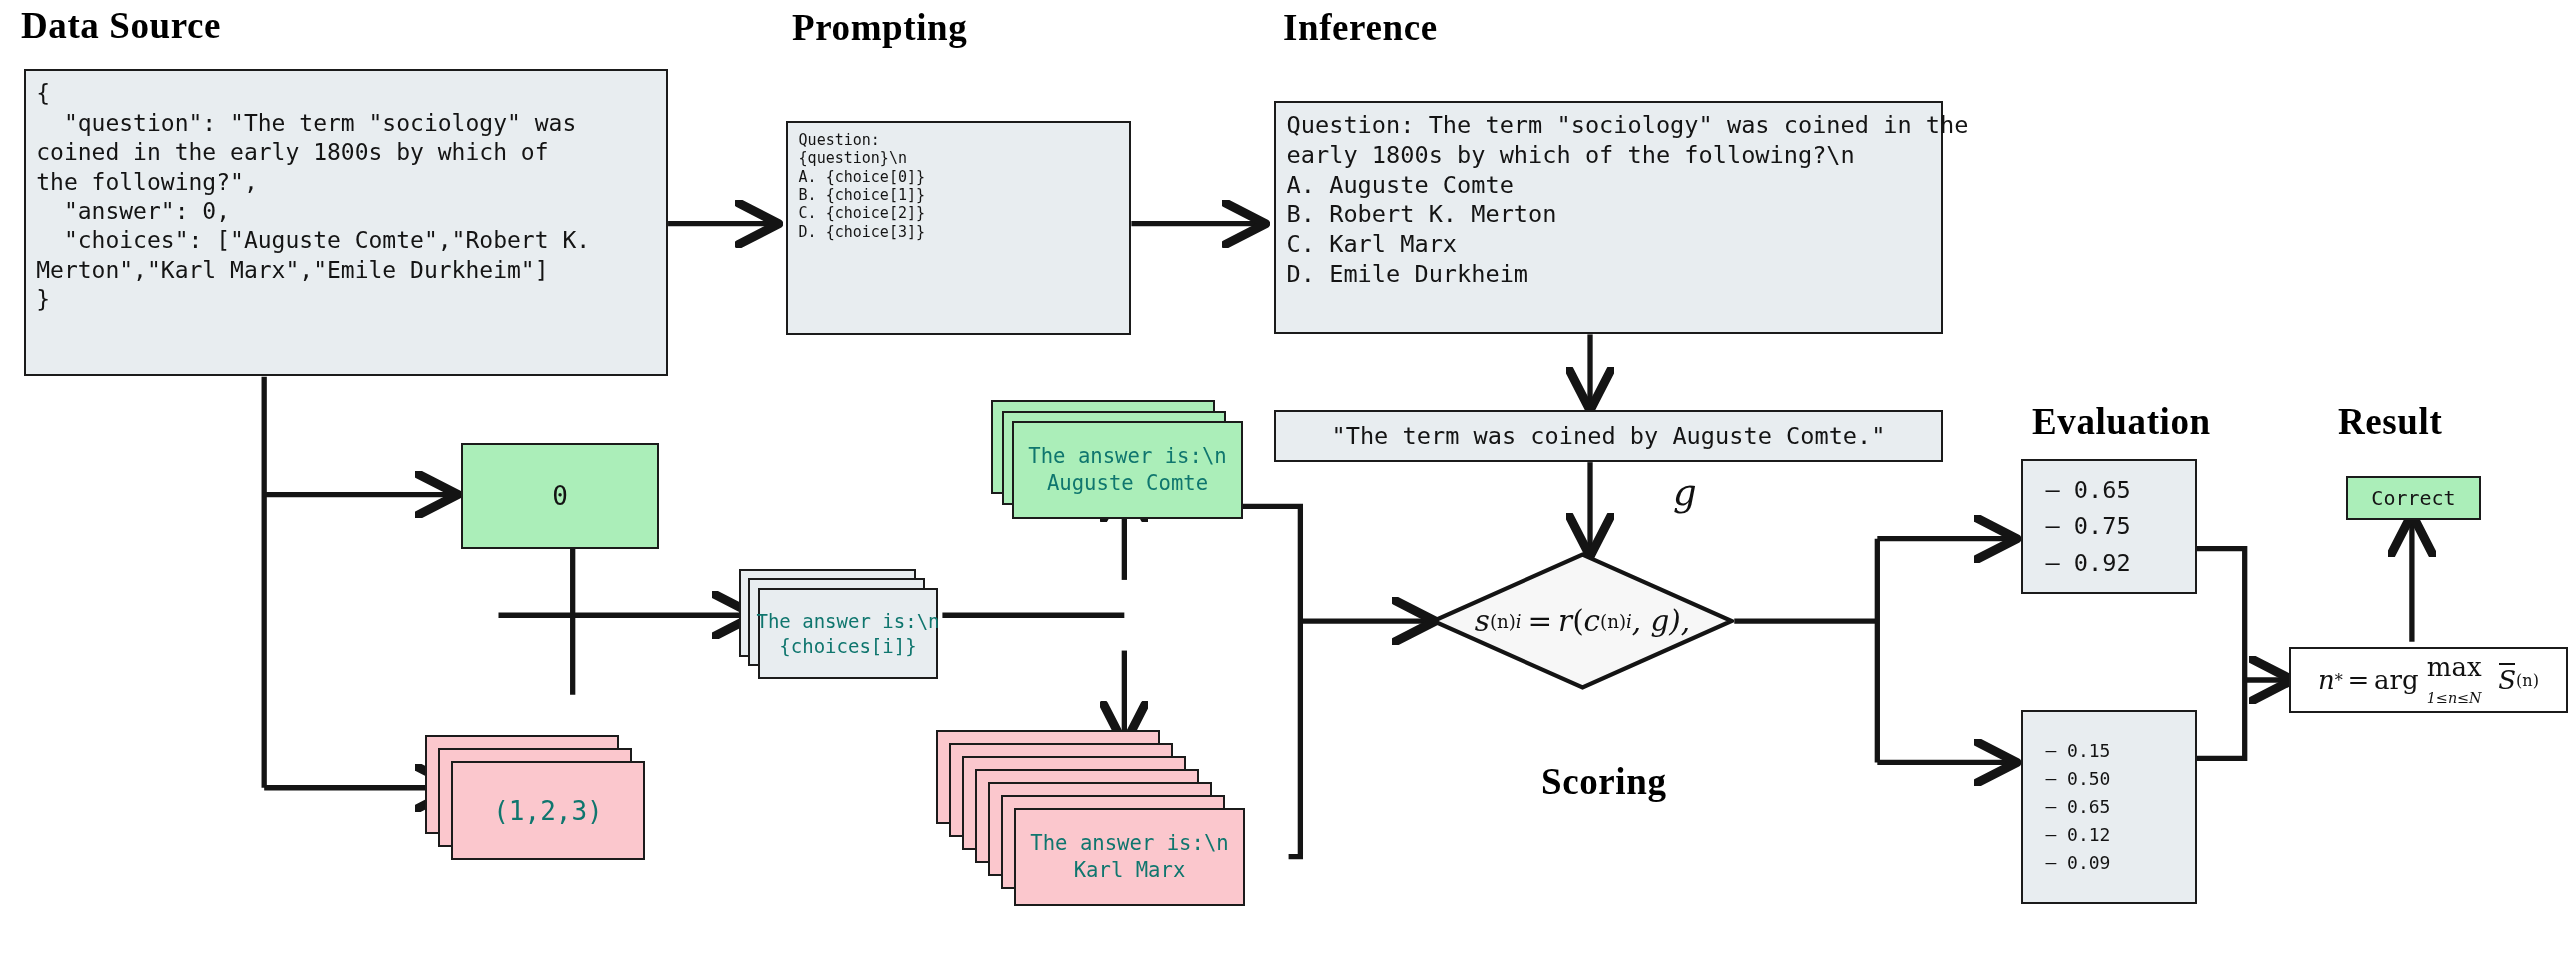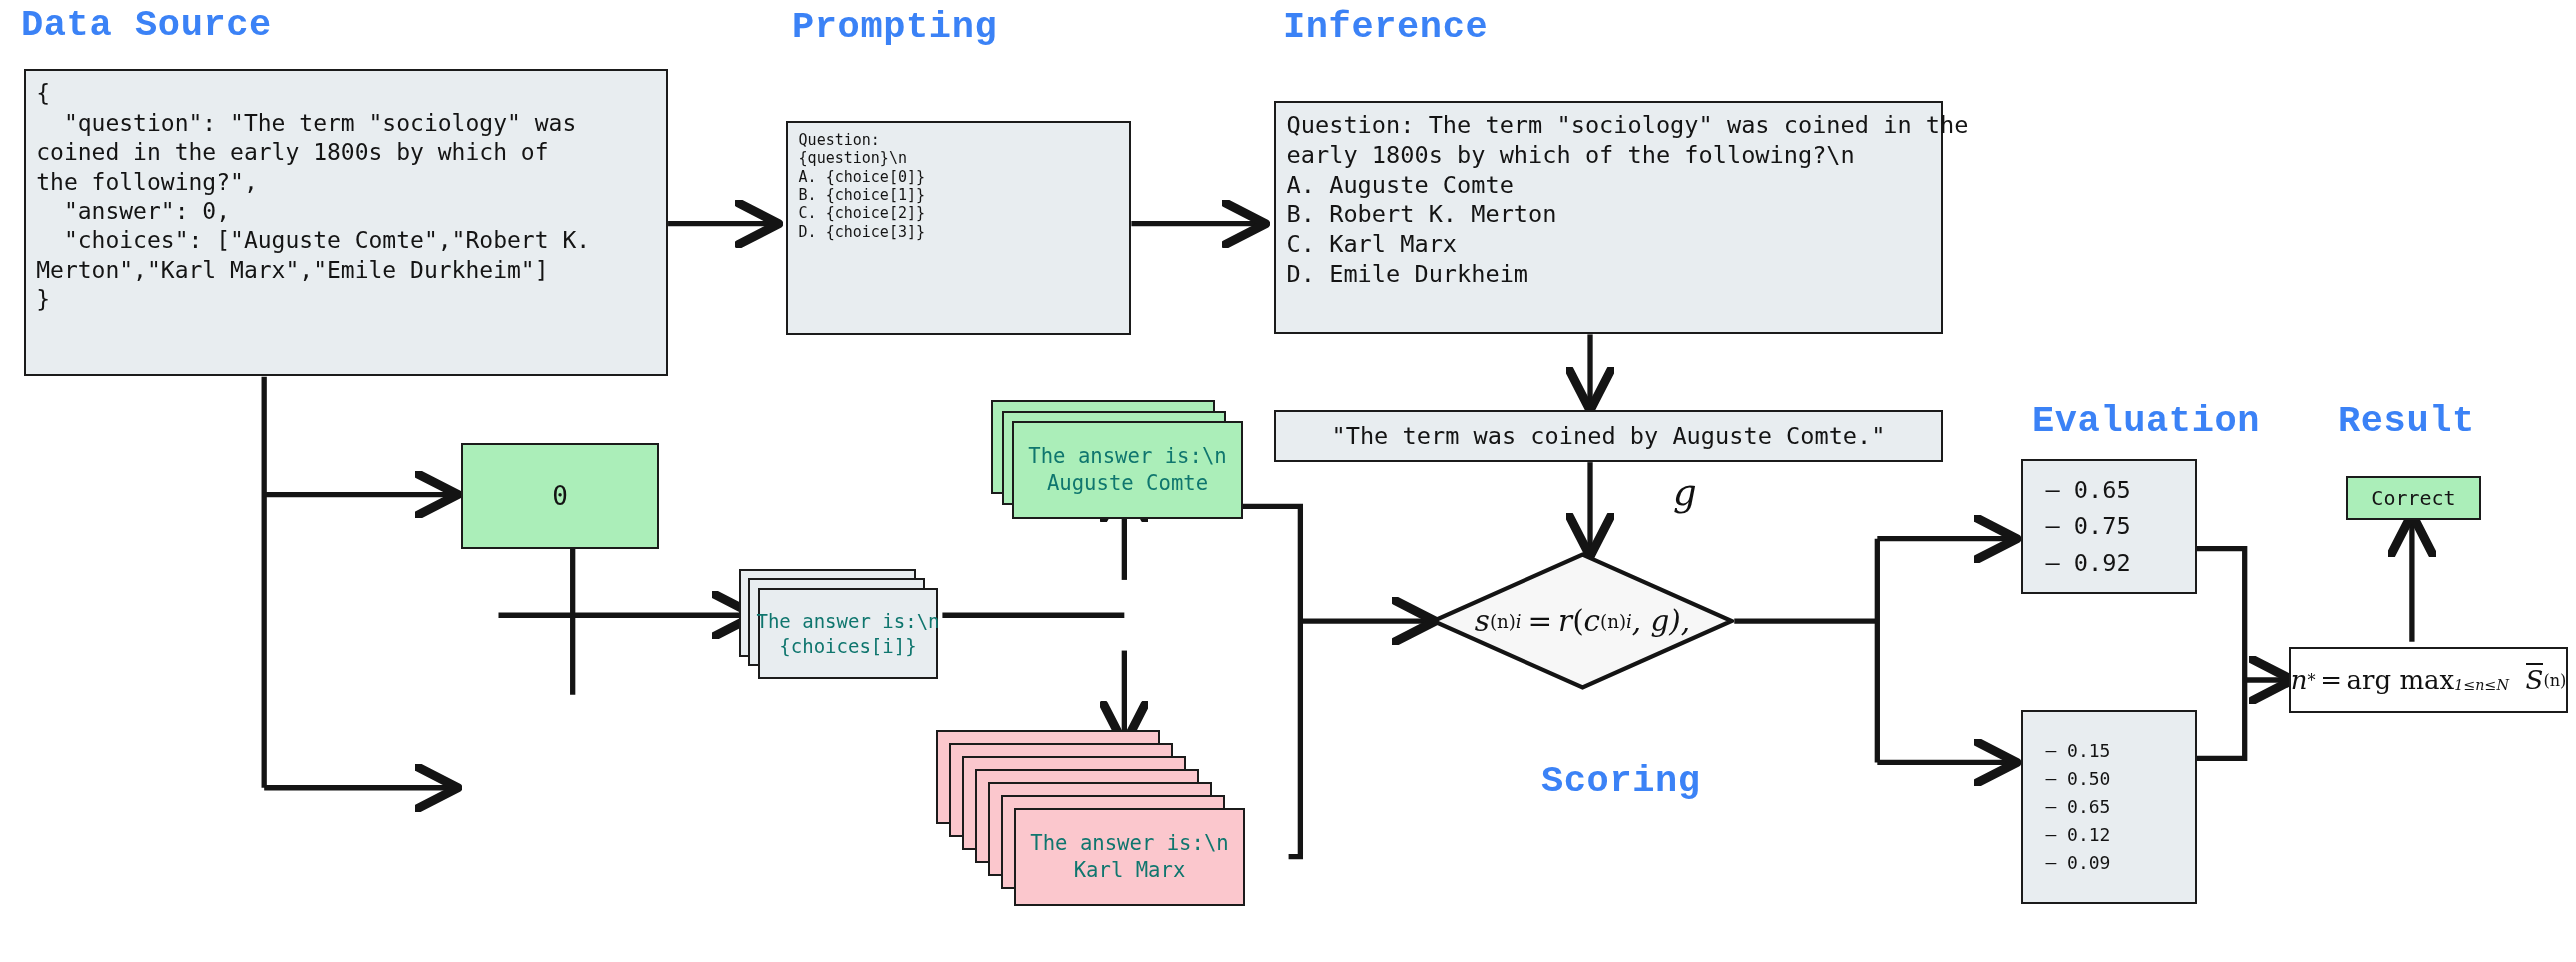--- a/index.html
+++ b/index.html
@@ -6,22 +6,22 @@
   body{
     font-family:"DejaVu Sans Mono", monospace;
     width:2576px; height:962px;
     position:relative; overflow:hidden;
   }
   .canvas{position:absolute; left:0; top:0; width:2576px; height:962px;}
   svg.wires{position:absolute; left:0; top:0; width:2576px; height:962px; pointer-events:none;}
 
   .hdr{
     position:absolute;
-    font-family:Liberation Mono, monospace;
-    font-size:37px; font-weight:700; color:#3b82f6;
+    font-family:Liberation Serif, serif;
+    font-size:37px; font-weight:700; color:#000000;
     letter-spacing:0.6px; white-space:pre;
   }
 
   .box{
     position:absolute; box-sizing:border-box;
     border:2.9px solid #1b1b1b;
     background:#e8edf0;
     font-family:"DejaVu Sans Mono", monospace;
     color:#141414;
     white-space:pre;
@@ -67,21 +67,21 @@
     position:absolute;
     font-family:"DejaVu Serif", serif; font-style:italic;
     font-size:37px; color:#111;
   }
 
   
   .mi{font-family:"DejaVu Serif", serif; font-style:italic;}
   .mupr{font-family:"DejaVu Serif", serif; font-style:normal;}
   sup.sm{font-size:.62em; vertical-align:super;}
   sub.sm{font-size:.62em; vertical-align:sub;}
-  .stackop{display:inline-flex; flex-direction:row; align-items:center; vertical-align:middle; line-height:1;}
+  .stackop{display:inline-flex; flex-direction:column; align-items:center; vertical-align:middle; line-height:1;}
   .stackop .top{font-family:"DejaVu Serif", serif; font-style:normal;}
   .stackop .bot{font-size:.55em; font-family:"DejaVu Serif", serif; font-style:italic; margin-top:11px;}
   .ovl{display:inline-block; position:relative;}
   .ovl .bar{position:absolute; left:4%; right:4%; top:-.07em; height:1.8px; background:#111;}
 
   .scorelist{flex-direction:column; justify-content:center; line-height:1.55;}
 </style>
 </head>
 <body>
 
@@ -167,20 +167,25 @@
 B. Robert K. Merton
 C. Karl Marx
 D. Emile Durkheim</div>
 
   <div class="box ctr" style="left:1274px; top:410px; width:669px; height:52px; font-size:23.6px;">"The term was coined by Auguste Comte."</div>
 
   <div class="glyph-g" style="left:1673px; top:471px;">g</div>
 
   <div class="box ctr green" style="left:461px; top:443px; width:198px; height:106px; font-size:26px;">0</div>
 
+  <div class="stack" style="left:425px; top:735px; width:247px; height:135px;">
+    <div class="layer red" style="left:0px;  top:0px;  width:194px; height:99px;"></div>
+    <div class="layer red" style="left:13px; top:13px; width:194px; height:99px;"></div>
+    <div class="front red" style="left:26px; top:26px; width:194px; height:99px; font-size:26px;">(1,2,3)</div>
+  </div>
 
   <div class="stack" style="left:739px; top:569px; width:236px; height:130px;">
     <div class="layer" style="left:0px;  top:0px;  width:177px; height:88px; background:#e8edf0;"></div>
     <div class="layer" style="left:9.4px; top:9.4px; width:177px; height:88px; background:#e8edf0;"></div>
     <div class="front" style="left:19px; top:19px; width:180px; height:91px; background:#e8edf0; font-size:19px; line-height:1.3;">The answer is:\n
 {choices[i]}</div>
   </div>
 
   <div class="stack" style="left:991px; top:400px; width:265px; height:153px;">
     <div class="layer green" style="left:0px;  top:0px;  width:224px; height:94px;"></div>

